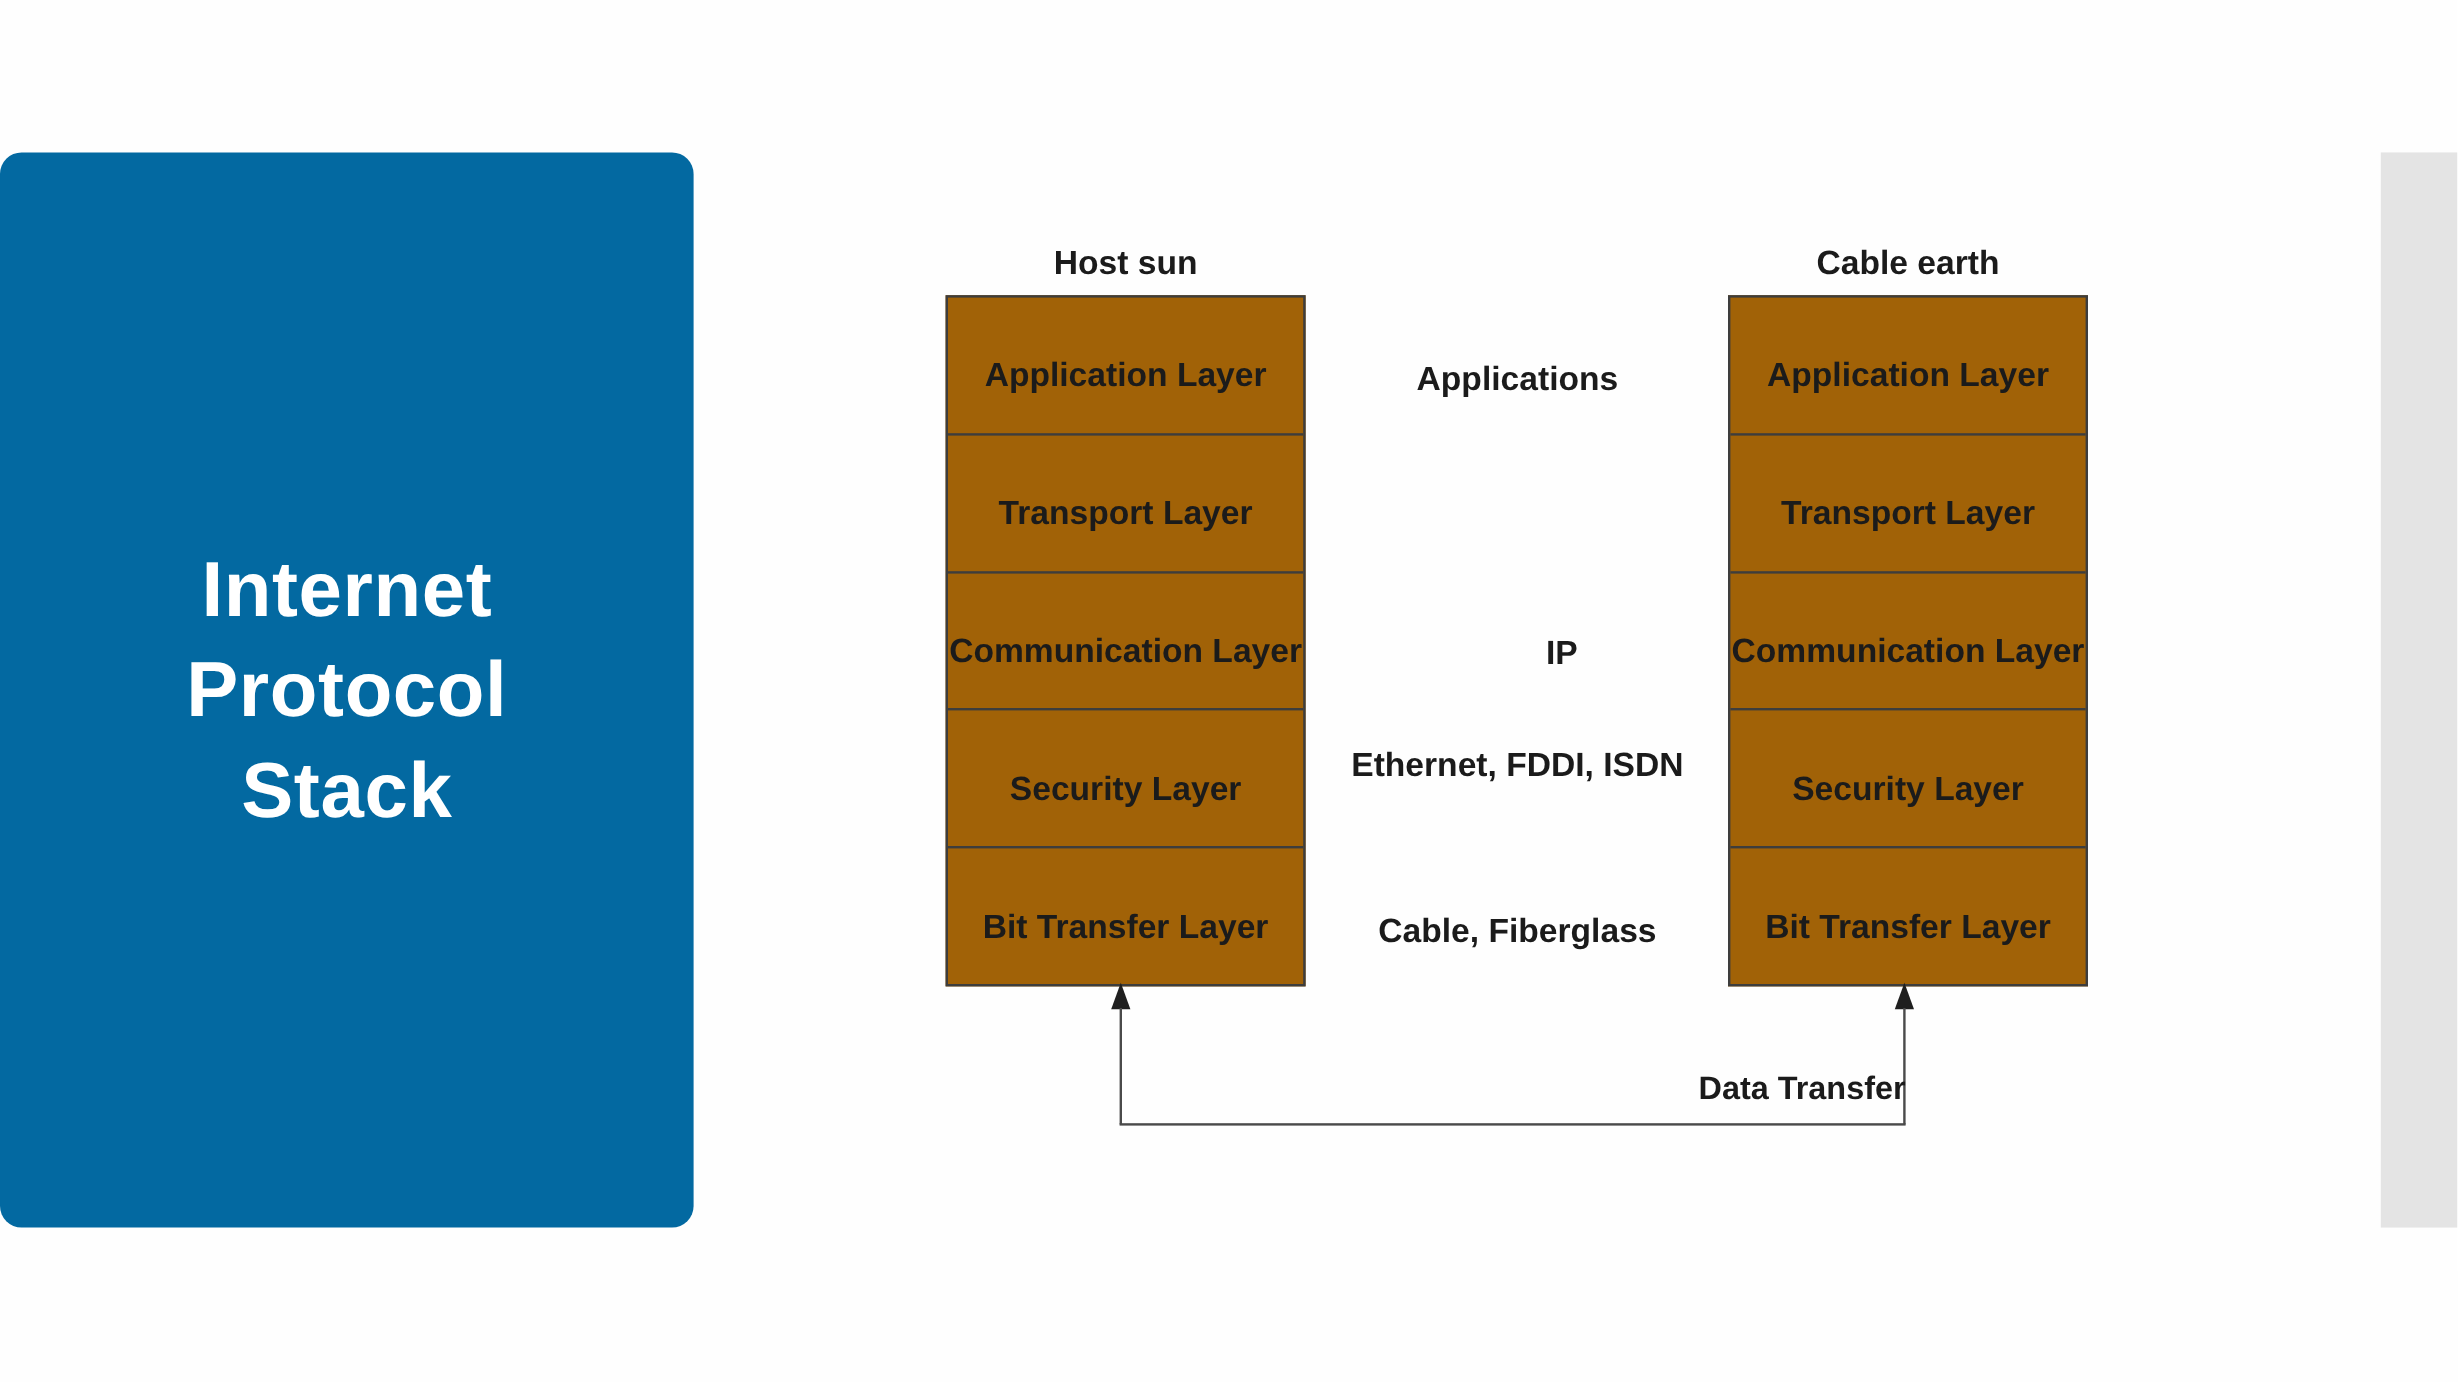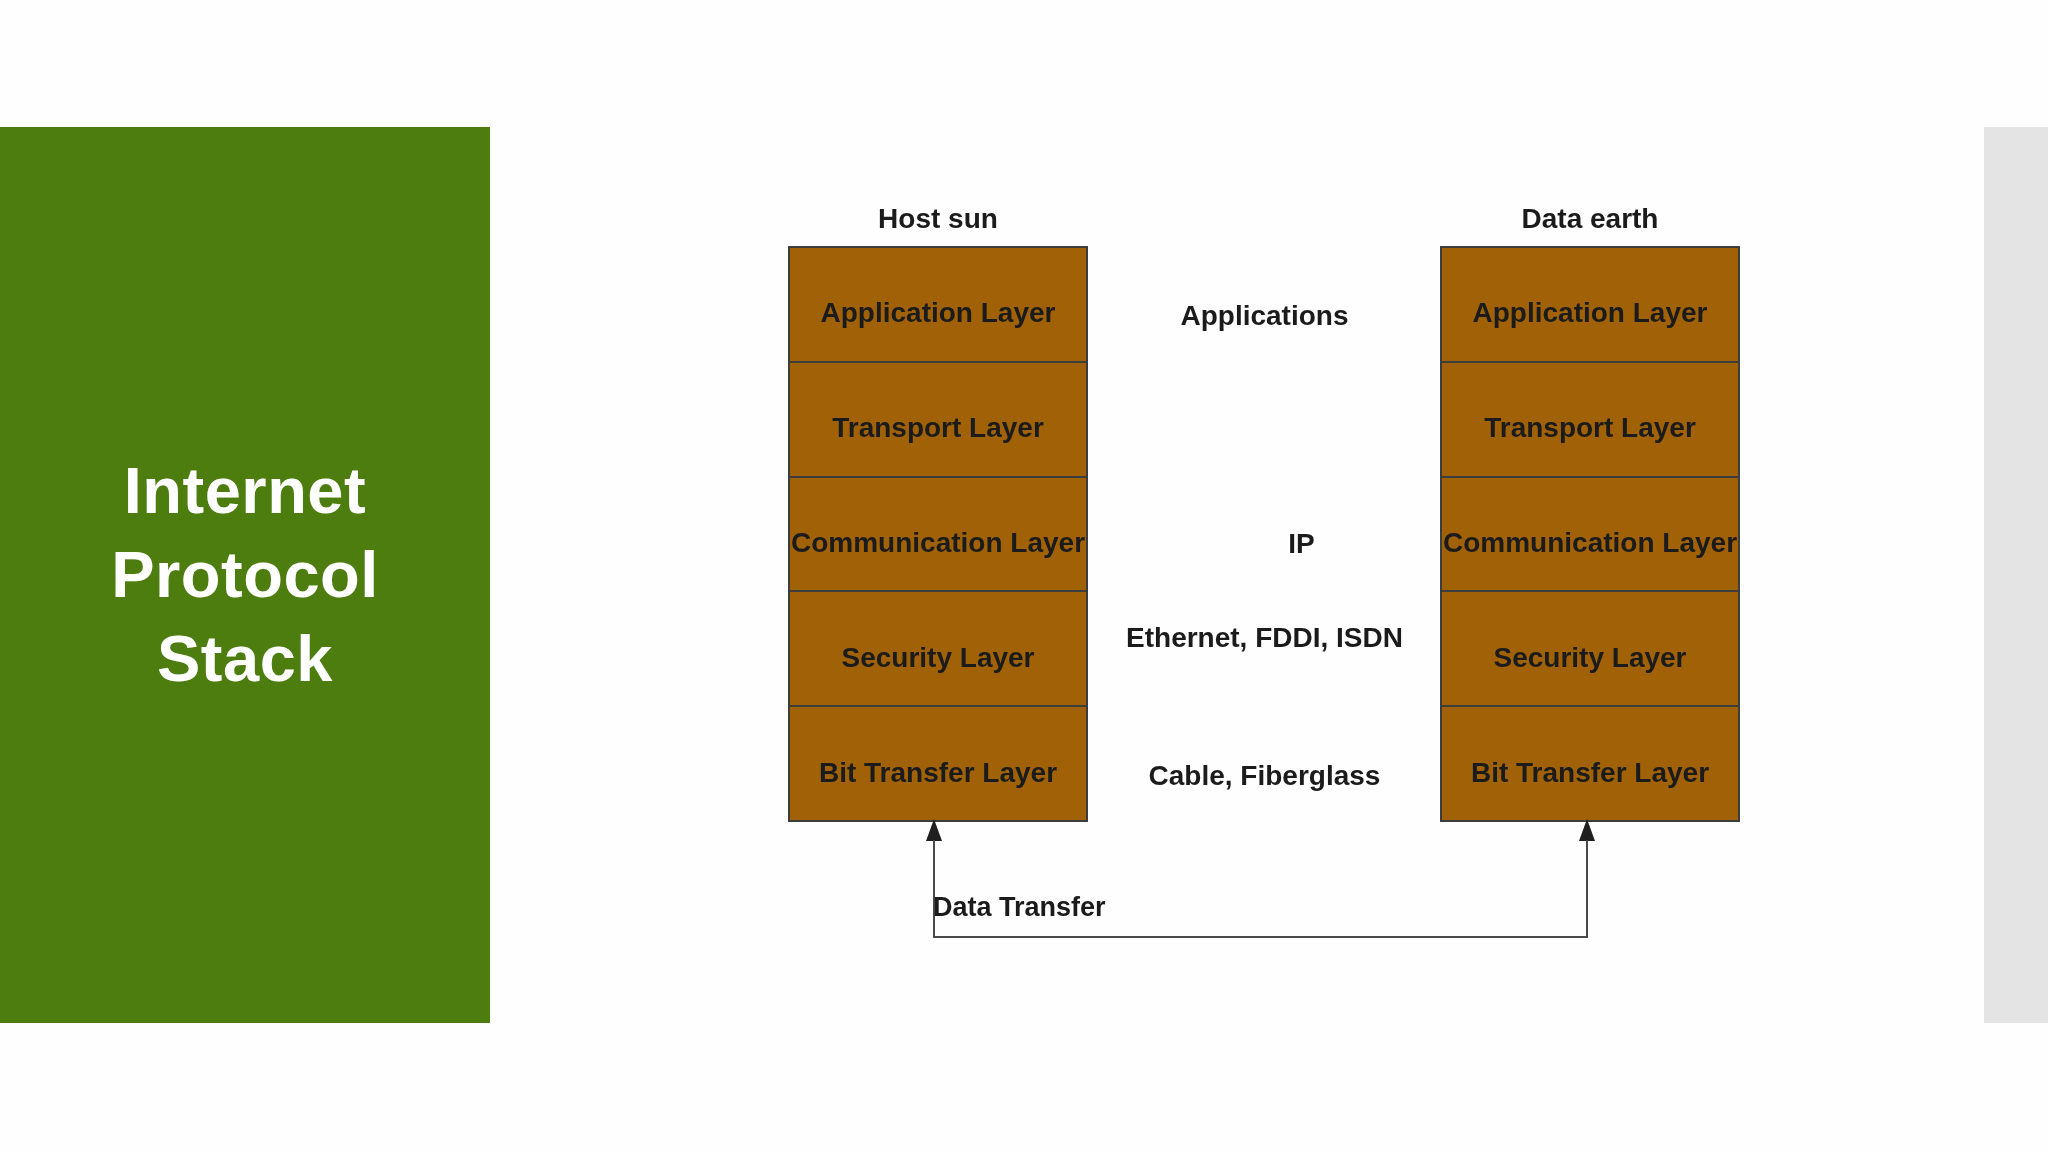--- a/index.html
+++ b/index.html
@@ -14,26 +14,27 @@
     background: #fefefe;
     overflow: hidden;
     font-family: "Liberation Sans", sans-serif;
   }
 
   
   .accent-panel {
     position: absolute;
     left: 0;
     top: 127px;
-    width: 490px;
+    width: 578px;
     height: 896px;
-    background: #4d7c0f;
+    background: #0369a1;
     display: flex;
     align-items: center;
     justify-content: center;
+    border-radius: 18px;
   }
   .slide-title {
     color: #ffffff;
     font-size: 65px;
     line-height: 84px;
     font-weight: 700;
     text-align: center;
     letter-spacing: 0.5px;
   }
 
@@ -146,21 +147,21 @@
   .arrow-head.left  { left: 926px; }
   .arrow-head.right { left: 1579px; }
 
   .data-transfer-label {
     position: absolute;
     left: 933px;
     top: 891px;
     width: 655px;
     height: 32px;
     line-height: 32px;
-    text-align: left;
+    text-align: right;
     font-weight: 700;
     font-size: 27px;
   }
 </style>
 </head>
 <body>
 
 <div class="slide">
 
   <div class="accent-panel">
@@ -169,21 +170,21 @@
       <div>Protocol</div>
       <div>Stack</div>
     </div>
   </div>
 
   <div class="side-strip"></div>
 
   <div class="diagram">
 
     <div class="host-label host-sun-label">Host sun</div>
-    <div class="host-label host-earth-label">Data earth</div>
+    <div class="host-label host-earth-label">Cable earth</div>
 
     <div class="stack stack-left">
       <div class="layer-row">
           <span>Application Layer</span>
         </div>
       <div class="layer-row">
           <span>Transport Layer</span>
         </div>
       <div class="layer-row">
           <span>Communication Layer</span>

